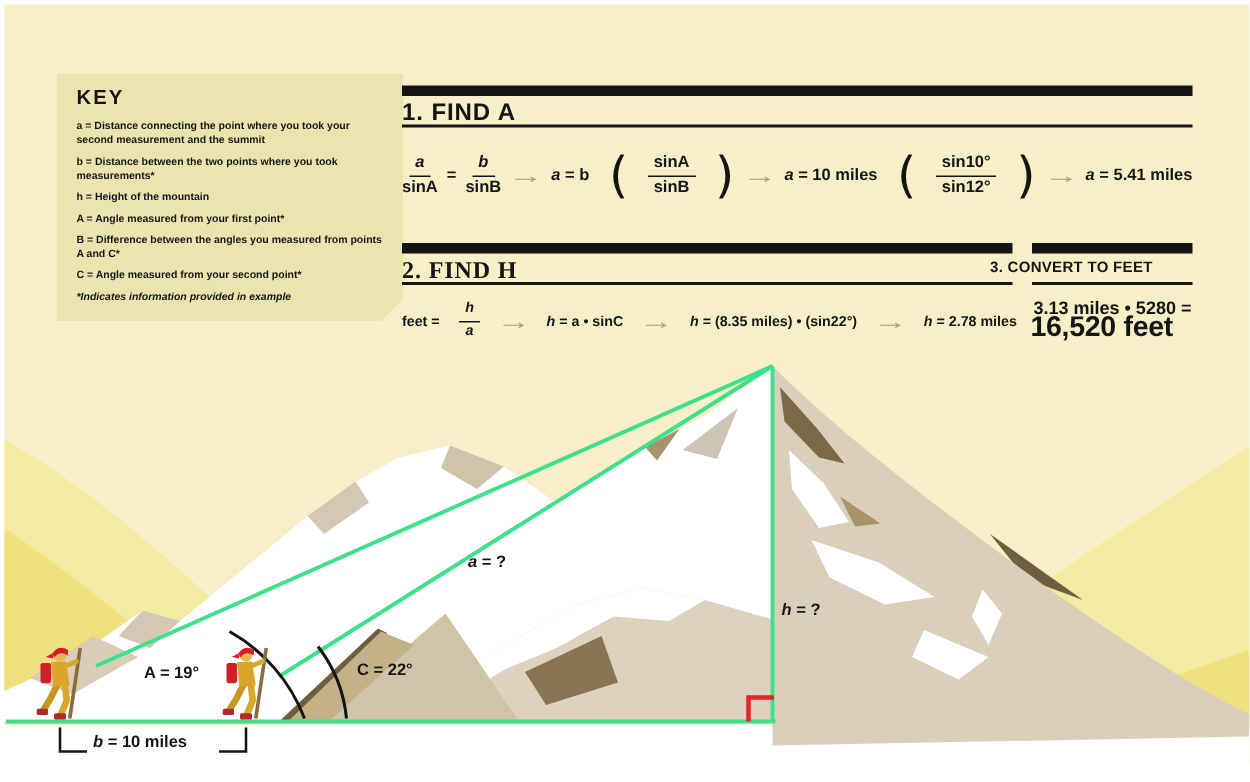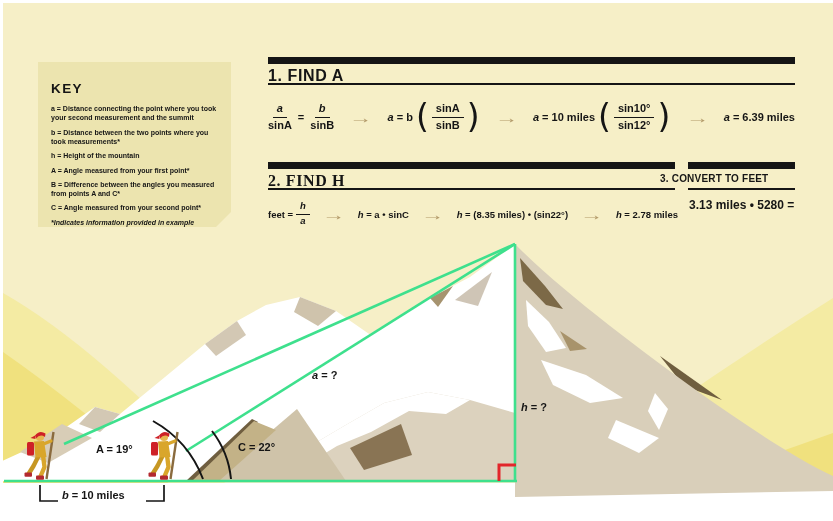--- a/index.html
+++ b/index.html
@@ -4,38 +4,38 @@
 <style>
   html,body{margin:0;padding:0;background:#fff;}
   .page{position:relative;width:833px;height:521px;background:#ffffff;overflow:hidden;
         font-family:"Liberation Sans",sans-serif;color:#151515;}
   .abs{position:absolute;}
   svg.scene{position:absolute;left:0;top:0;}
 
   
   .example{left:38px;top:31px;font-size:14px;font-weight:bold;letter-spacing:1.2px;
            border-bottom:3.5px solid #151515;padding-bottom:4px;}
-  .key{left:38px;top:62px;width:193px;height:165px;background:#ECE4AF;
-       padding:19px 13px;box-sizing:border-box;
+  .key{left:38px;top:49px;width:231px;height:165px;background:#ECE4AF;
+       padding:8px 13px;box-sizing:border-box;
        clip-path:polygon(0 0,100% 0,100% calc(100% - 15px),calc(100% - 15px) 100%,0 100%);}
   .key .ktitle{font-size:13.5px;font-weight:bold;letter-spacing:1.4px;margin:0 0 8px 0;}
   .key p{font-size:7px;font-weight:bold;line-height:1.35;margin:0 0 4.8px 0;}
   .key p.foot{font-style:italic;margin-bottom:0;}
 
   
   .bar{background:#151515;height:7px;}
   .rule{background:#151515;height:2px;}
   .sec-title{font-size:16px;font-weight:bold;letter-spacing:.6px;}
 
   
   .frow{display:flex;align-items:center;justify-content:space-between;font-weight:bold;}
   #row1{left:268px;top:88px;width:527px;height:58px;font-size:11px;}
   #row2{left:268px;top:192px;width:410px;height:44px;font-size:9.5px;}
   .grp{display:flex;align-items:center;gap:6px;}
-  .grp.tight{gap:3px;}
+  .grp.tight{gap:13px;}
   .frac{display:inline-flex;flex-direction:column;align-items:center;line-height:1.15;}
   .frac .num{border-bottom:1.6px solid #151515;padding:0 4px 1.5px 4px;}
   .frac .den{padding-top:1.5px;}
   .paren{font-size:33px;font-weight:500;line-height:.8;font-family:"DejaVu Sans",sans-serif;}
   .arrow{color:#B49C6C;font-size:15px;font-weight:bold;display:inline-block;transform:scaleX(1.55);}
   .v{font-style:italic;}
 
   
   #sec3-title{font-size:10px;letter-spacing:.2px;}
   #convert-calc{left:689px;top:198px;font-size:12px;font-weight:bold;}
@@ -174,21 +174,21 @@
     <span class="grp tight">
       <span><span class="v">a</span><span> = 10 miles</span></span>
       <span class="paren">(</span>
       <span class="frac">
         <span class="num">sin10°</span>
         <span class="den">sin12°</span>
       </span>
       <span class="paren">)</span>
     </span>
     <span class="arrow">→</span>
-    <span><span class="v">a</span><span> = 6.39 miles</span></span>
+    <span><span class="v">a</span><span> = 5.41 miles</span></span>
   </div>
 
   <div class="abs bar" style="left:268px;top:162px;width:407px;"></div>
   <div class="abs sec-title" style="left:268px;top:172px;font-family:Liberation Serif, serif;">2. FIND H</div>
   <div class="abs rule" style="left:268px;top:188px;width:407px;"></div>
 
   <div class="abs frow" id="row2">
     <span class="grp tight">
       <span>feet =</span>
       <span class="frac">
@@ -201,20 +201,21 @@
     <span class="arrow">→</span>
     <span><span class="v">h</span><span> = (8.35 miles) • (sin22°)</span></span>
     <span class="arrow">→</span>
     <span><span class="v">h</span><span> = 2.78 miles</span></span>
   </div>
 
   <div class="abs bar" style="left:688px;top:162px;width:107px;"></div>
   <div class="abs sec-title" id="sec3-title" style="left:660px;top:173px;">3. CONVERT TO FEET</div>
   <div class="abs rule" style="left:688px;top:188px;width:107px;"></div>
   <div class="abs" id="convert-calc">3.13 miles • 5280 =</div>
+  <div class="abs" id="convert-result">16,520 feet</div>
 
   <div class="abs slabel" style="left:96px;top:443px;"><span>A</span><span> = 19°</span></div>
   <div class="abs slabel" style="left:238px;top:441px;"><span>C</span><span> = 22°</span></div>
   <div class="abs slabel" style="left:312px;top:369px;"><span class="v">a</span><span> = ?</span></div>
   <div class="abs slabel" style="left:521px;top:401px;"><span class="v">h</span><span> = ?</span></div>
   <div class="abs slabel" style="left:62px;top:489px;text-align:right;"><span class="v">b</span><span> = 10 miles</span></div>
 
 </div>
 
 </body></html>

